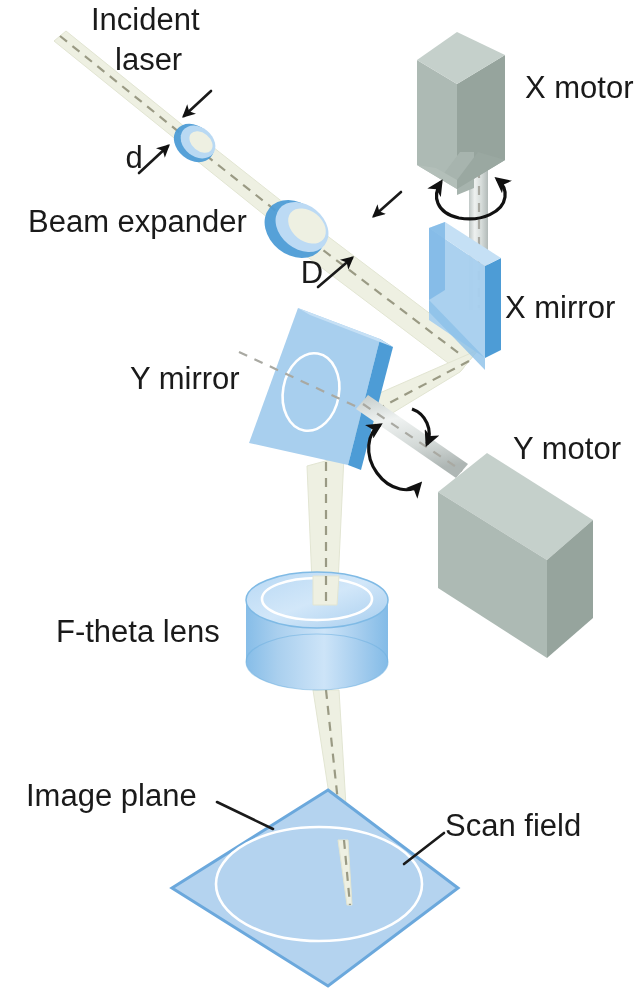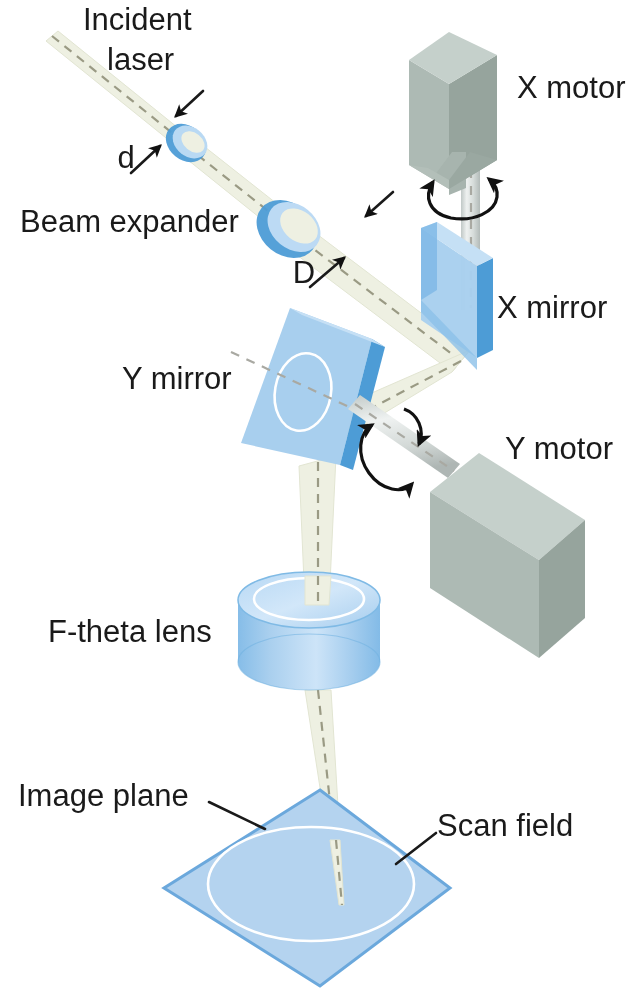--- a/index.html
+++ b/index.html
@@ -11,20 +11,21 @@
     width: 640px;
     height: 996px;
     overflow: hidden;
     font-family: "Liberation Sans", sans-serif;
   }
   #diagram-root {
     position: relative;
     width: 519px;
     height: 996px;
     background: #ffffff;
+    margin-left: 8px;
   }
   svg#scanner-svg {
     display: block;
     width: 640px;
     height: 996px;
   }
   .diagram-label {
     font-family: "Liberation Sans", sans-serif;
     font-size: 31px;
     fill: #1a1a1a;

